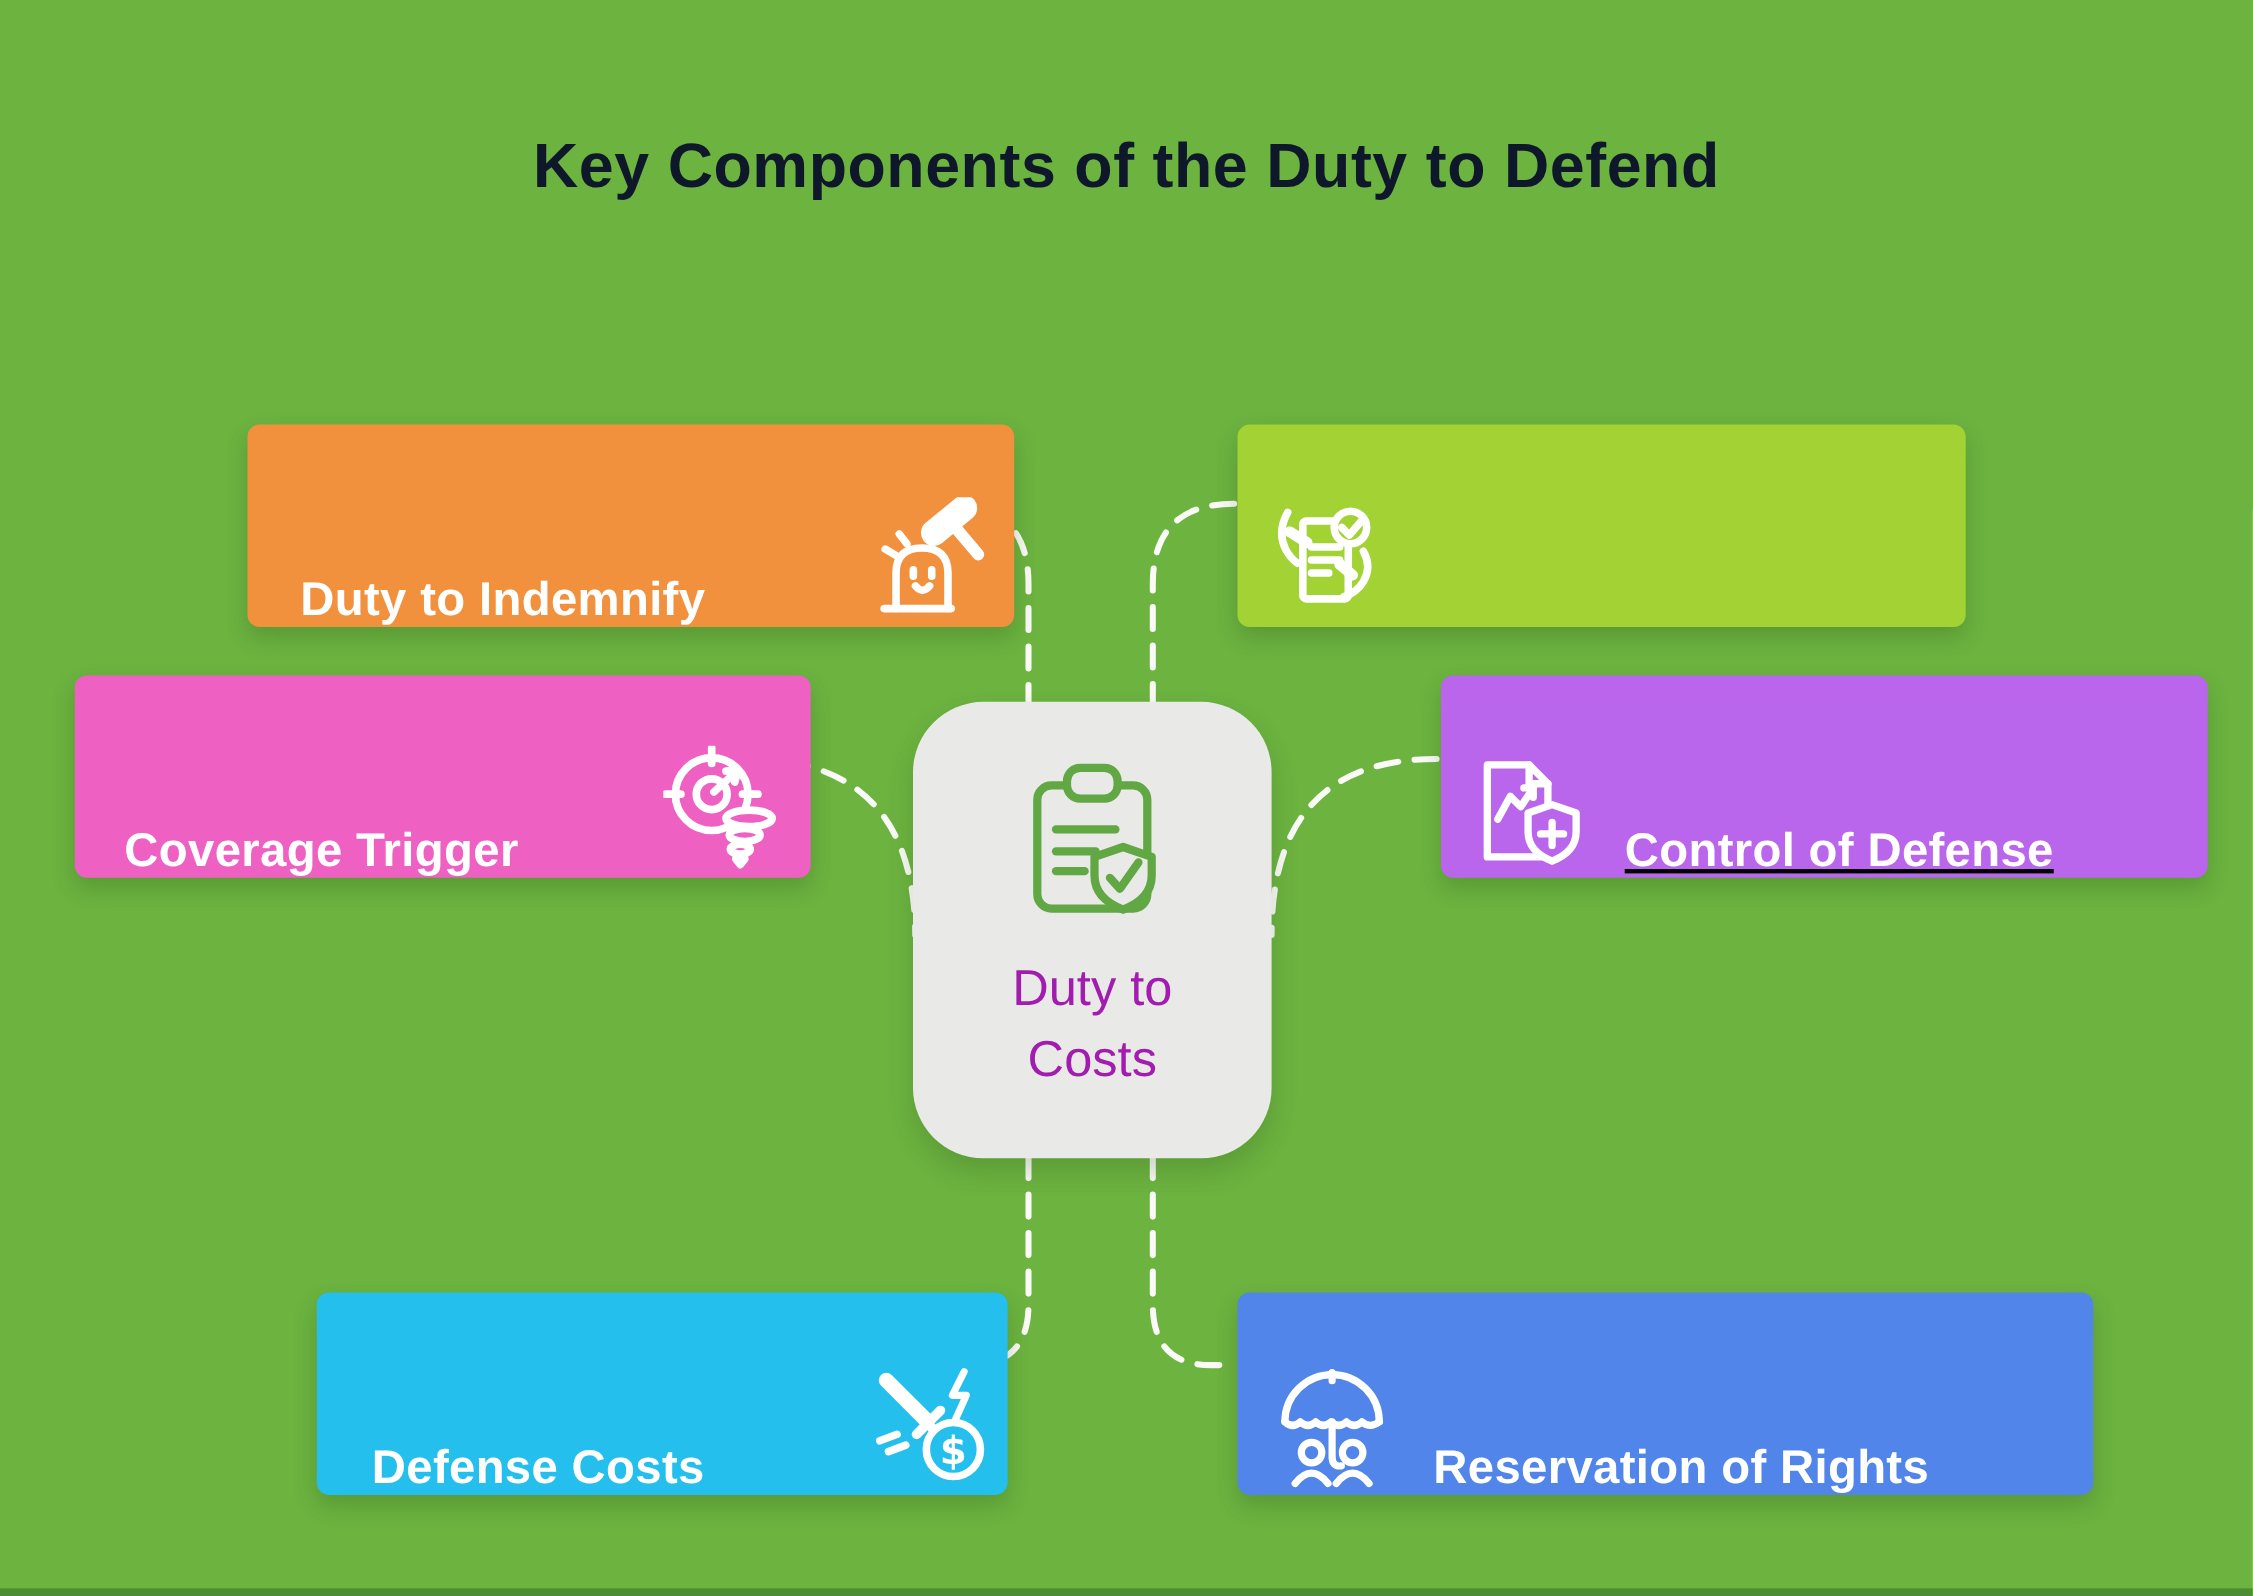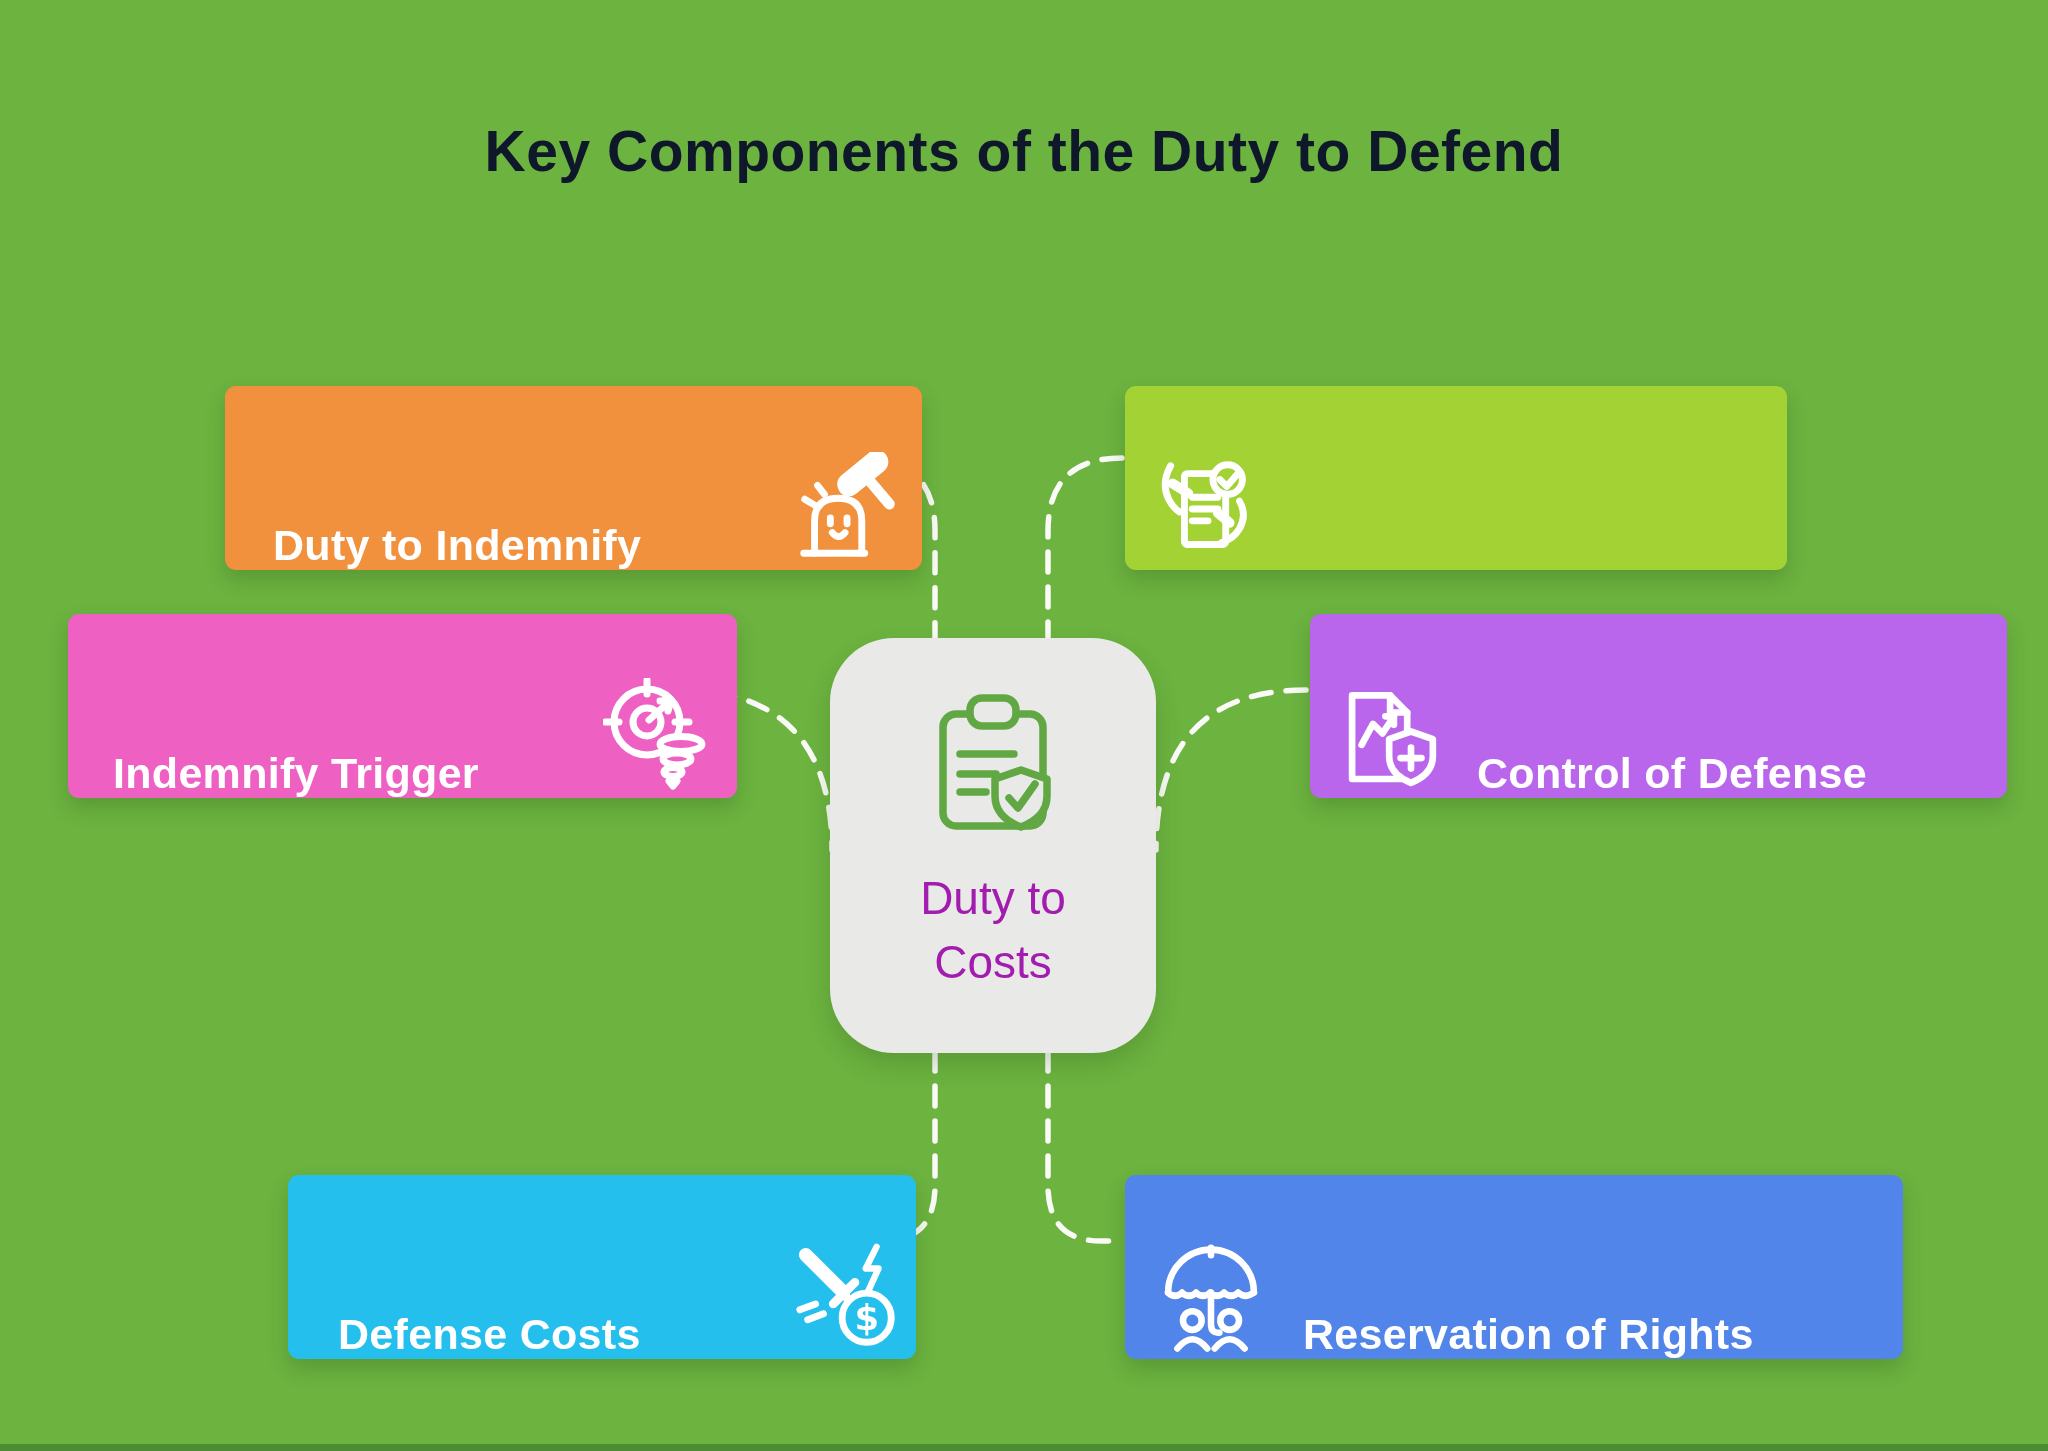--- a/index.html
+++ b/index.html
@@ -41,21 +41,21 @@
     color:#ffffff;
     font-size:43px;
     font-weight:700;
     letter-spacing:.3px;
     white-space:nowrap;
   }
   .node svg{flex:0 0 auto;}
   .node-tl{left:225px;top:386px;width:635px;padding:0 14px 0 48px;justify-content:space-between;}
   .node-tr{left:1125px;top:386px;width:638px;padding:0 0 0 24px;gap:32px;}
   .node-ml{left:68px;top:614px;width:610px;padding:0 14px 0 45px;justify-content:space-between;}
-  .node-mr{left:1310px;top:614px;width:672px;padding:0 0 0 25px;gap:28px;}
+  .node-mr{left:1310px;top:614px;width:672px;padding:0 0 0 25px;gap:28px;text-decoration:underline;}
   .node-bl{left:288px;top:1175px;width:570px;padding:0 8px 0 50px;justify-content:space-between;}
   .node-br{left:1125px;top:1175px;width:748px;padding:0 0 0 30px;gap:36px;}
   .center-node{
     position:absolute;
     left:830px;top:638px;
     width:326px;height:415px;
     border-radius:64px;
     display:flex;
     flex-direction:column;
     align-items:center;
@@ -135,21 +135,21 @@
       <path d="M22 14 Q12 32 20 48 Q24 56 31 61"></path>
       <path d="M24 32 L40 42" stroke-width="10"></path>
       <path d="M92 50 Q100 64 92 78 Q86 88 74 92"></path>
       <path d="M70 62 L82 72" stroke-width="10"></path>
       <circle cx="80" cy="28" r="15" fill="currentColor"></circle>
       <path d="M72 28 L79 35 L92 20"></path>
     </svg>
   </div>
 
   <div class="node node-ml" style="background-color: rgb(238, 97, 194);">
-    <span class="label">Indemnify Trigger</span>
+    <span class="label">Coverage Trigger</span>
     <svg class="icon" width="120" height="120" viewBox="0 0 120 120" fill="none" stroke="#ffffff" stroke-width="7" style="color: rgb(238, 97, 194);">
       <circle cx="44" cy="44" r="33"></circle>
       <path d="M44 2 V16"></path>
       <path d="M2 44 H16"></path>
       <path d="M72 44 H86"></path>
       <circle cx="44" cy="44" r="14"></circle>
       <path d="M46 42 L68 22"></path>
       <path d="M57 23 L68 22 L65 33"></path>
       <ellipse cx="78" cy="66" rx="21" ry="7.5" fill="currentColor"></ellipse>
       <ellipse cx="74" cy="81" rx="14" ry="6" fill="currentColor"></ellipse>

